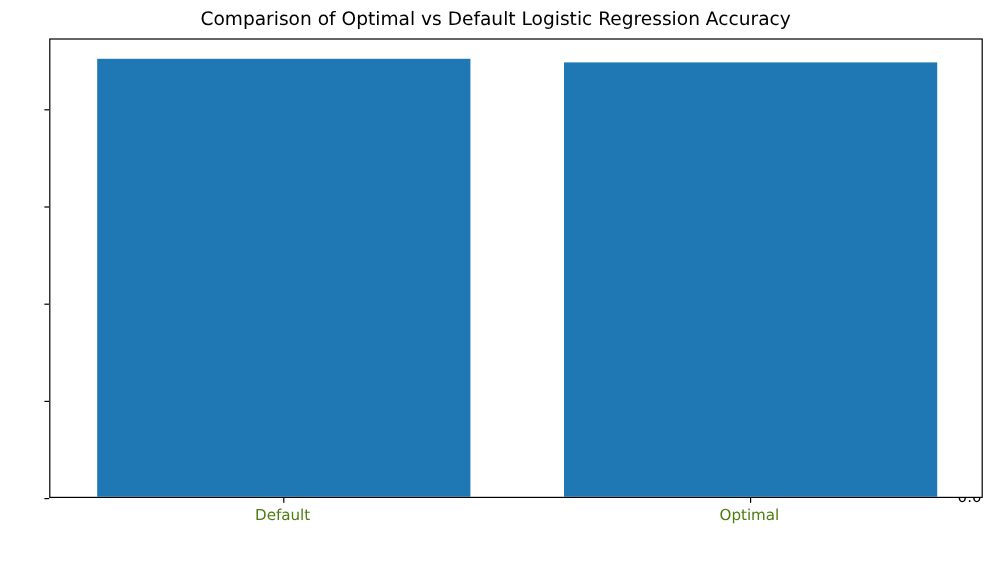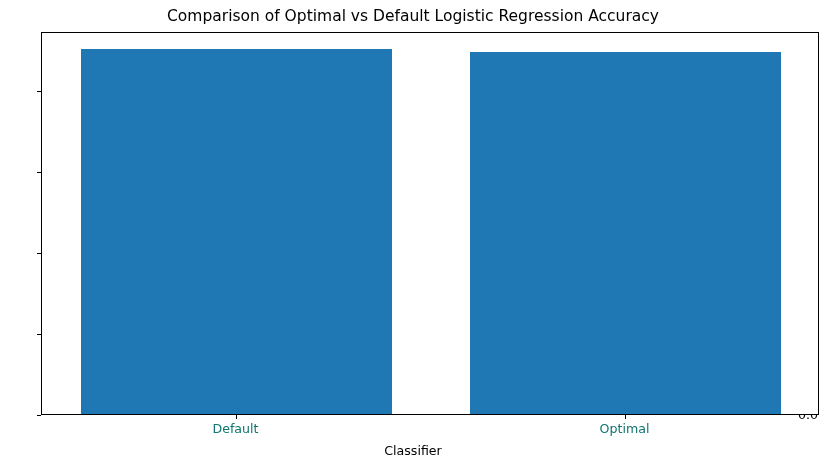--- a/index.html
+++ b/index.html
@@ -73,21 +73,21 @@
     height: 1.1px;
     background: #000000;
   }
   .xtick-label {
     position: absolute;
     top: 422px;
     font-size: 12.6px;
     line-height: 14px;
     text-align: center;
     transform: translateX(-50%);
-    color: #0f766e;
+    color: #4d7c0f;
     white-space: nowrap;
   }
   .xtick-mark {
     position: absolute;
     top: 415px;
     width: 1.1px;
     height: 4px;
     background: #000000;
   }
   #xlabel {
@@ -133,15 +133,14 @@
 
   <div id="xtick-marks">
       <div class="xtick-mark" style="left: 235.5px;"></div>
       <div class="xtick-mark" style="left: 624.5px;"></div>
     </div>
   <div id="xtick-labels">
       <div class="xtick-label" style="left: 235.5px;">Default</div>
       <div class="xtick-label" style="left: 624.5px; text-align: center;">Optimal</div>
     </div>
 
-  <div id="xlabel">Classifier</div>
 
 </div>
 
 </body></html>

